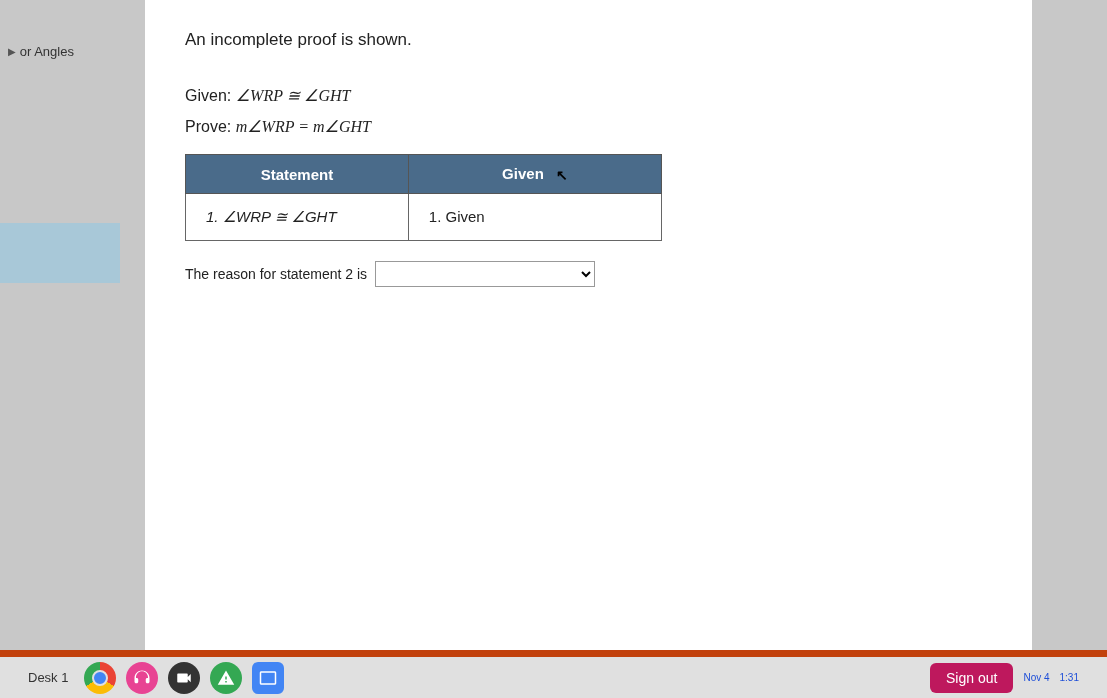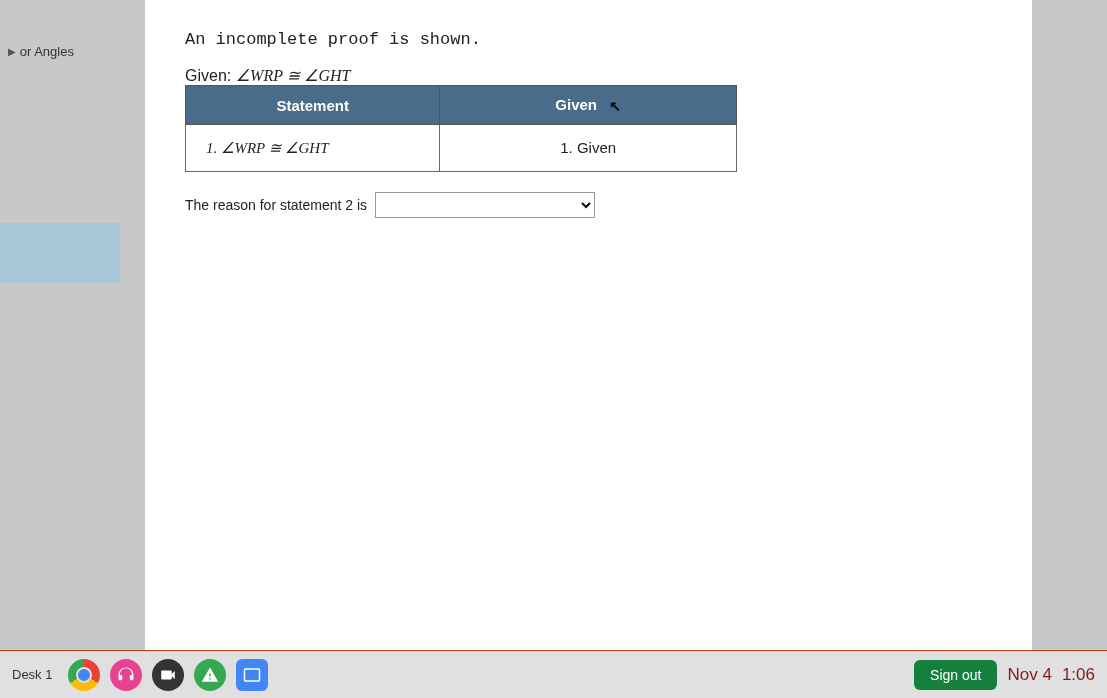--- a/index.html
+++ b/index.html
@@ -45,45 +45,46 @@
     }
 
     .right-sidebar {
       width: 75px;
       background: #c8c8c8;
     }
 
     .intro-text {
       font-size: 17px;
       color: #222;
-      margin-bottom: 17px;
-      font-family: Liberation Mono, monospace;
+      margin-bottom: 36px;
+      font-family: Liberation Sans, sans-serif;
     }
 
     .given-text {
       font-size: 16px;
       color: #222;
+      margin-bottom: 12px;
       font-family: Arial, sans-serif;
     }
 
     .prove-text {
       font-size: 16px;
       color: #222;
       margin-bottom: 18px;
       font-family: Arial, sans-serif;
     }
 
     .math {
       font-style: italic;
       font-family: Georgia, serif;
     }
 
     .proof-table {
       border-collapse: collapse;
-      width: 552px;
+      width: 477px;
       margin-bottom: 20px;
       border: 1.5px solid #555;
     }
 
     .proof-table thead tr th {
       background: #4a6b8a;
       color: #ffffff;
       padding: 10px 20px;
       text-align: center;
       font-family: Arial, sans-serif;
@@ -97,29 +98,28 @@
       padding: 14px 20px;
       vertical-align: top;
       font-size: 15px;
       color: #222;
       background: #fff;
       min-height: 50px;
     }
 
     .proof-table tbody tr td.statement-cell {
       width: 240px;
-      font-family: Liberation Serif, serif;
+      font-family: Liberation Sans, sans-serif;
       font-style: italic;
       margin-top: 14px;
     }
 
     .proof-table tbody tr td.reason-cell {
       width: 280px;
       font-family: Arial, sans-serif;
-      text-align: center;
     }
 
     .row2-reason {
       display: flex;
       flex-direction: column;
       gap: 8px;
     }
 
     .row2-number {
       font-family: Arial, sans-serif;
@@ -165,24 +165,24 @@
       font-size: 13px;
       padding: 0 4px;
       appearance: auto;
     }
 
     
     .taskbar {
       width: 1107px;
       height: 48px;
       background: #e0e0e0;
-      border-top: 1px solid #c2410c;
-      display: flex;
-      align-items: center;
-      padding: 0 12px;
+      border-top: 7px solid #c2410c;
+      display: flex;
+      align-items: center;
+      padding: 0 28px;
       gap: 10px;
       flex-shrink: 0;
     }
 
     .taskbar-label {
       font-size: 13px;
       font-family: Arial, sans-serif;
       color: #333;
       margin-right: 6px;
     }
@@ -238,35 +238,35 @@
       background: #4285f4;
       color: white;
       border-radius: 6px;
     }
 
     .taskbar-spacer {
       flex: 1;
     }
 
     .sign-out-btn {
-      background: #15803d;
+      background: #be185d;
       color: white;
       border: none;
       border-radius: 6px;
       padding: 7px 16px;
       font-size: 14px;
       font-family: Arial, sans-serif;
       cursor: pointer;
       font-weight: 500;
     }
 
     .taskbar-datetime {
-      font-size: 17px;
-      font-family: Arial, sans-serif;
-      color: #7f1d1d;
+      font-size: 10px;
+      font-family: Arial, sans-serif;
+      color: #1d4ed8;
       white-space: nowrap;
     }
 
     .sidebar-nav-item {
       display: flex;
       align-items: center;
       gap: 4px;
       padding: 4px 8px;
       cursor: pointer;
       font-family: Arial, sans-serif;
@@ -294,20 +294,24 @@
   </div>
 
   <div class="content-area">
     <p class="intro-text">An incomplete proof is shown.</p>
 
     <p class="given-text">
       <span>Given:</span>
       <span class="math">∠WRP ≅ ∠GHT</span>
     </p>
 
+    <p class="prove-text">
+      <span>Prove:</span>
+      <span class="math">m∠WRP = m∠GHT</span>
+    </p>
 
     <table class="proof-table">
       <thead>
         <tr>
           <th>Statement</th>
           <th>
             <span>Given</span>
             <span class="cursor-arrow">↖</span>
           </th>
         </tr>
@@ -367,14 +371,14 @@
     <svg width="18" height="18" viewBox="0 0 24 24" fill="white">
       <path d="M21 3H3c-1.1 0-2 .9-2 2v14c0 1.1.9 2 2 2h18c1.1 0 2-.9 2-2V5c0-1.1-.9-2-2-2zm0 16H3V5h18v14z"></path>
     </svg>
   </div>
 
   <div class="taskbar-spacer"></div>
 
   <button class="sign-out-btn">Sign out</button>
 
   <span class="taskbar-datetime">Nov 4</span>
-  <span class="taskbar-datetime">1:06</span>
+  <span class="taskbar-datetime">1:31</span>
 </div>
 
 </body></html>

